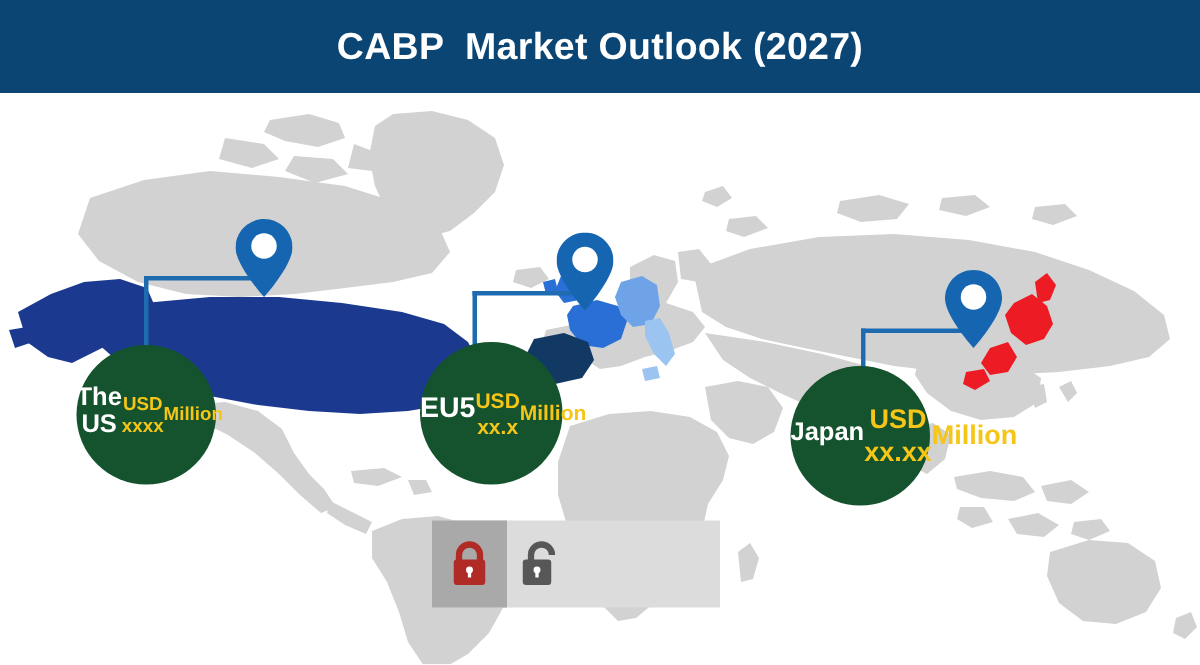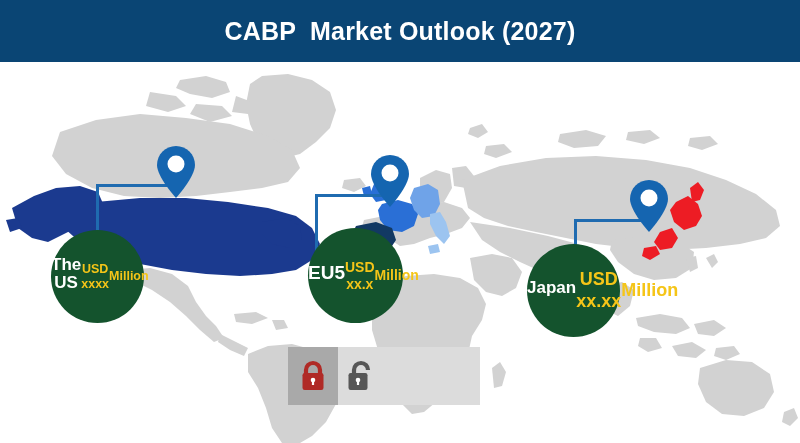--- a/index.html
+++ b/index.html
@@ -51,21 +51,21 @@
   .bubble .b-name{
     color:#ffffff;font-weight:bold;line-height:1.05;
   }
   .bubble .b-val{
     color:#f5c518;font-weight:bold;line-height:1.18;
   }
   .bub-us{left:51px;top:230px;width:93px;height:93px;}
   .bub-us .b-name{font-size:17px;margin-bottom:5px;}
   .bub-us .b-val{font-size:12.5px;}
 
-  .bub-eu{left:308px;top:228px;width:95px;height:95px;}
+  .bub-eu{left:280px;top:228px;width:95px;height:95px;}
   .bub-eu .b-name{font-size:19px;margin-bottom:5px;}
   .bub-eu .b-val{font-size:14px;}
 
   .bub-jp{left:527px;top:244px;width:93px;height:93px;}
   .bub-jp .b-name{font-size:17px;margin-bottom:5px;}
   .bub-jp .b-val{font-size:18px;}
 
   
   .unlock{
     position:absolute;left:288px;top:347px;width:192px;height:58px;

